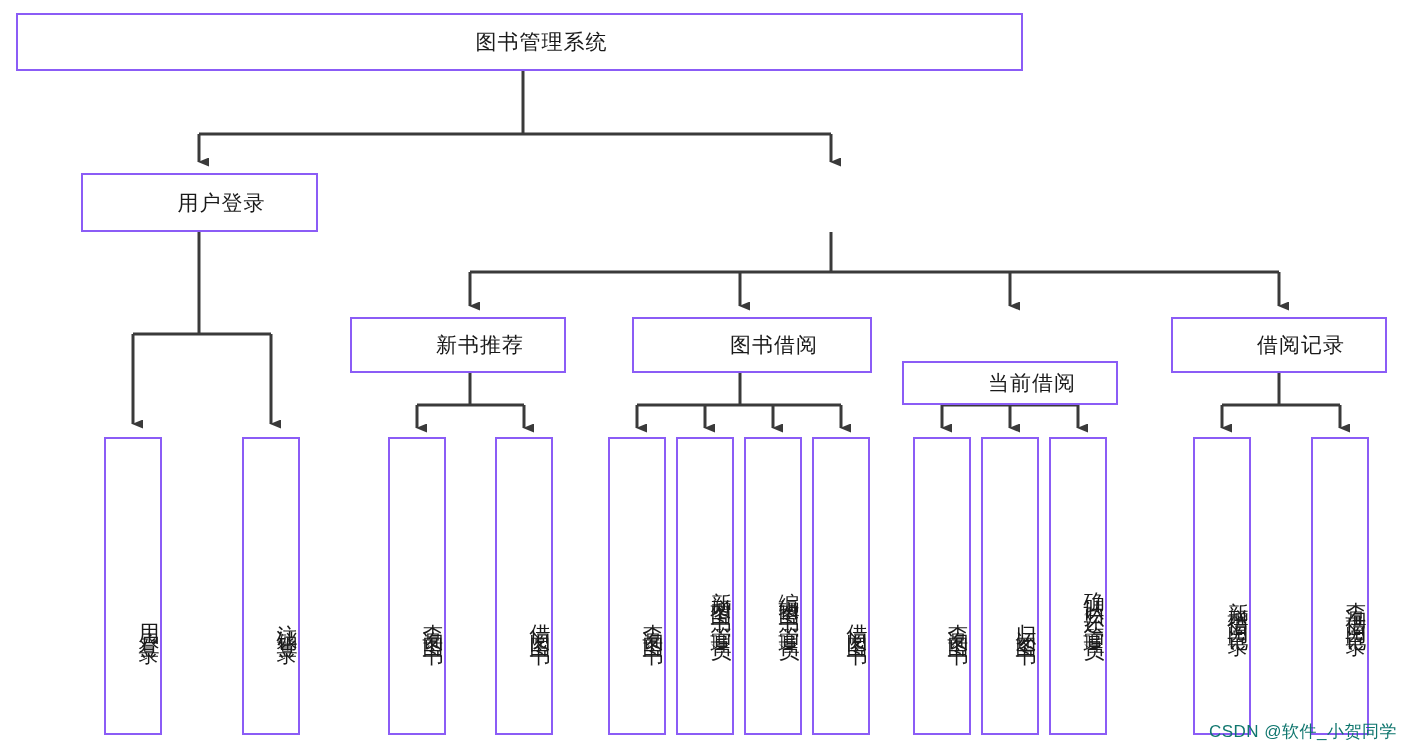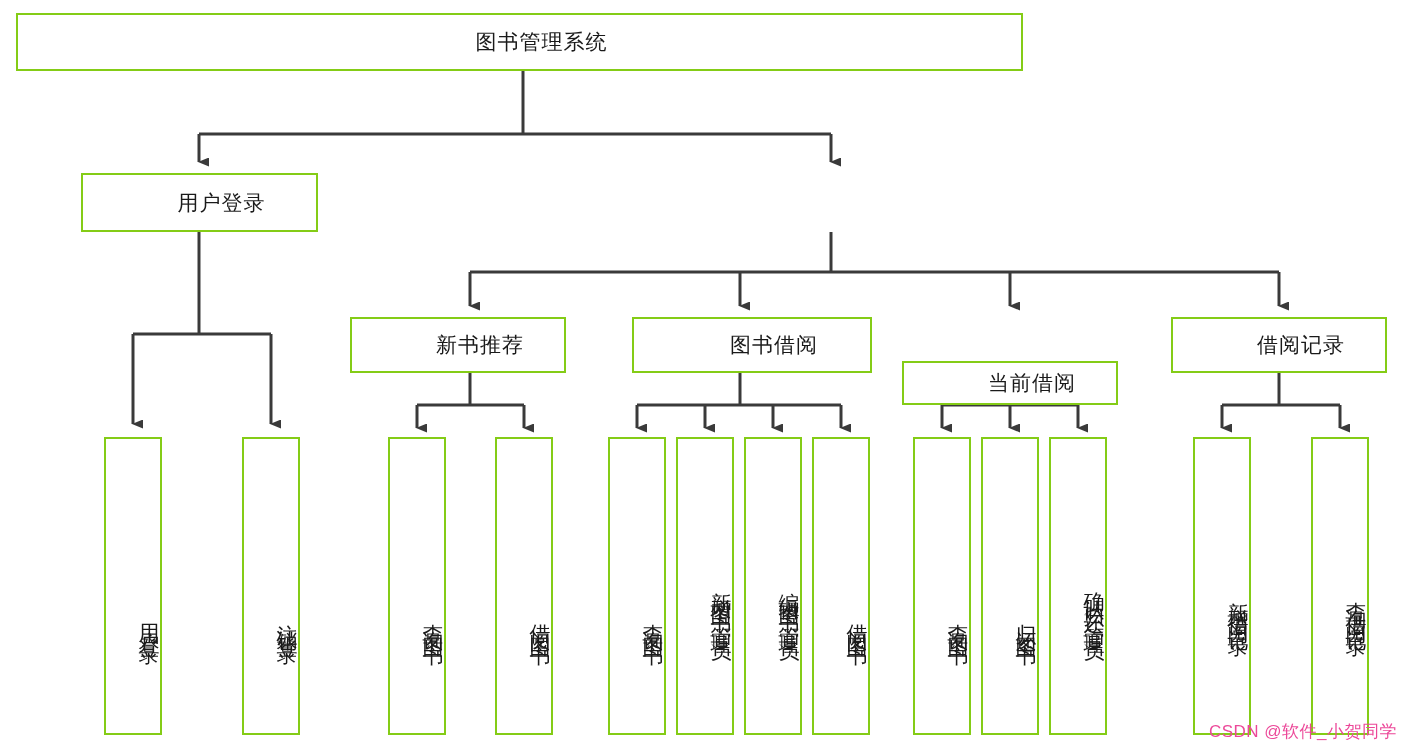--- a/index.html
+++ b/index.html
@@ -23,21 +23,21 @@
     left: 0;
     top: 0;
     width: 1405px;
     height: 747px;
     pointer-events: none;
   }
   .node {
     position: absolute;
     box-sizing: border-box;
     background: #ffffff;
-    border: 2px solid #84cc16;
+    border: 2px solid #8b5cf6;
     display: flex;
     align-items: center;
     justify-content: center;
     color: #1a1a1a;
     padding-left: 44px;
   }
   .node-h {
     font-size: 21px;
     letter-spacing: 1px;
     line-height: 1.2;
@@ -57,21 +57,21 @@
     padding-top: 14px;
     white-space: nowrap;
   }
   .node-v.pad-small { padding-top: 40px; }
   .node-v.pad-mid   { padding-top: 70px; }
   .watermark {
     position: absolute;
     right: 8px;
     bottom: 4px;
     font-size: 17px;
-    color: #ec4899;
+    color: #0f766e;
     letter-spacing: 0.5px;
     white-space: nowrap;
   }
 </style>
 </head>
 <body>
 
 <div id="diagram-root">
 
   <svg id="edges-layer" width="1405" height="747" viewBox="0 0 1405 747" xmlns="http://www.w3.org/2000/svg">

